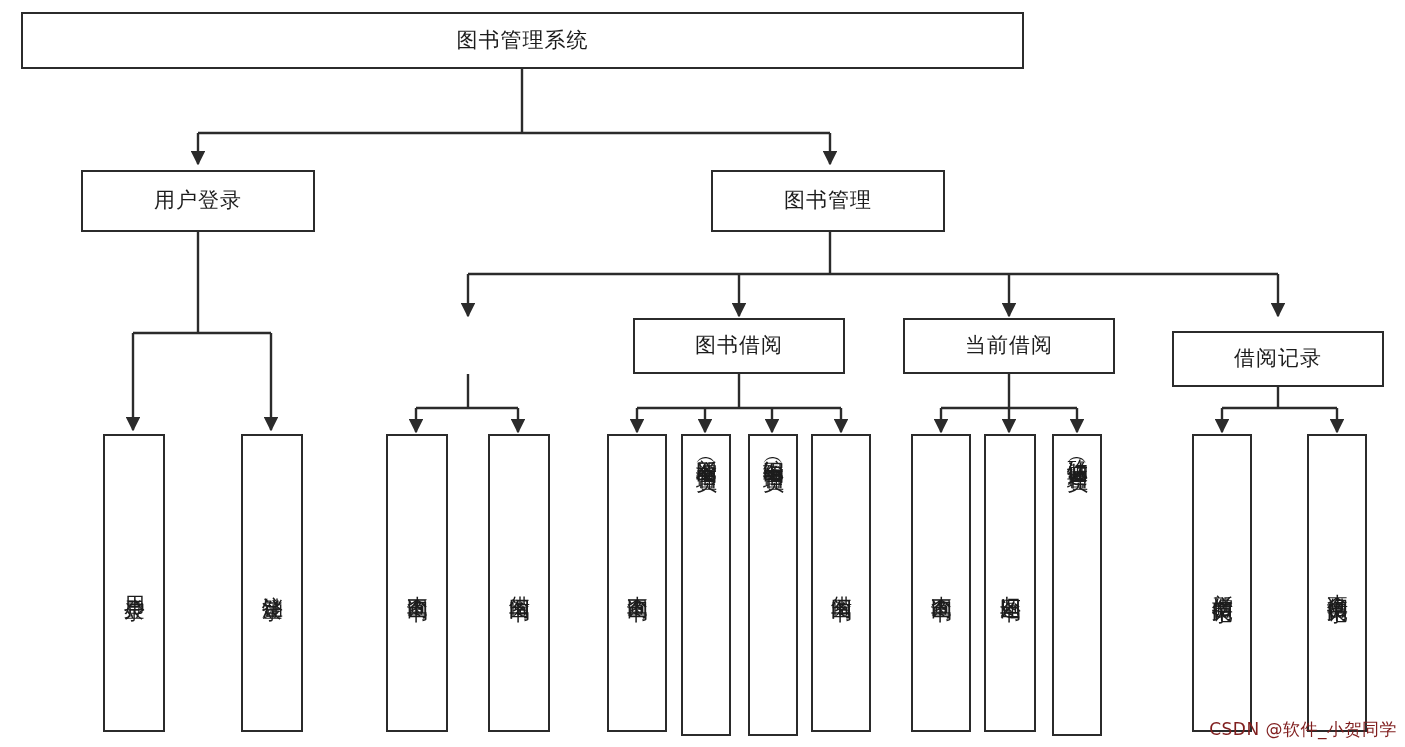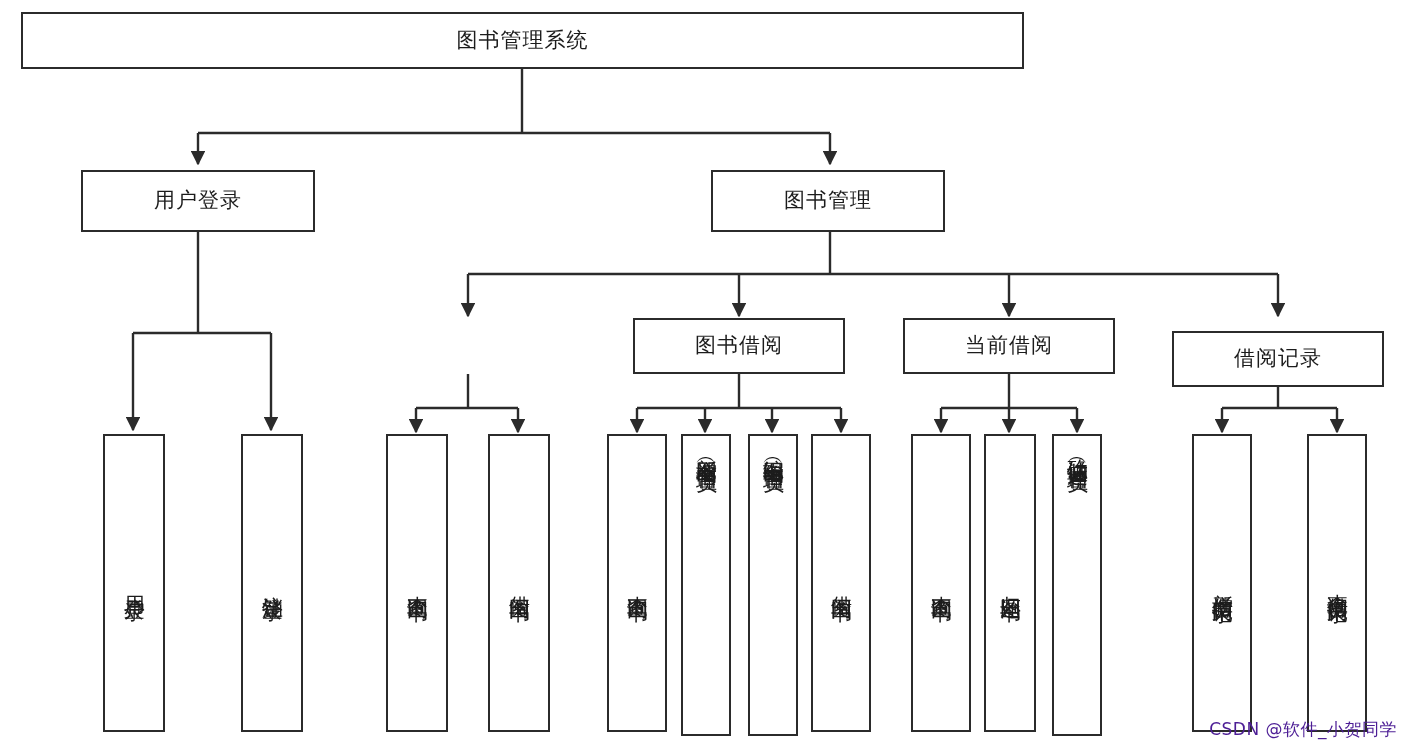--- a/index.html
+++ b/index.html
@@ -60,21 +60,21 @@
   }
   .node-v.center-align {
     align-items: center;
     padding-top: 0;
   }
   .watermark {
     position: absolute;
     right: 8px;
     bottom: 6px;
     font-size: 17px;
-    color: #4c1d95;
+    color: #7f1d1d;
     white-space: nowrap;
     letter-spacing: 0.5px;
   }
 </style>
 </head>
 <body>
 
 <div id="diagram-root">
 
   <svg class="connectors" viewBox="0 0 1405 747" xmlns="http://www.w3.org/2000/svg">

